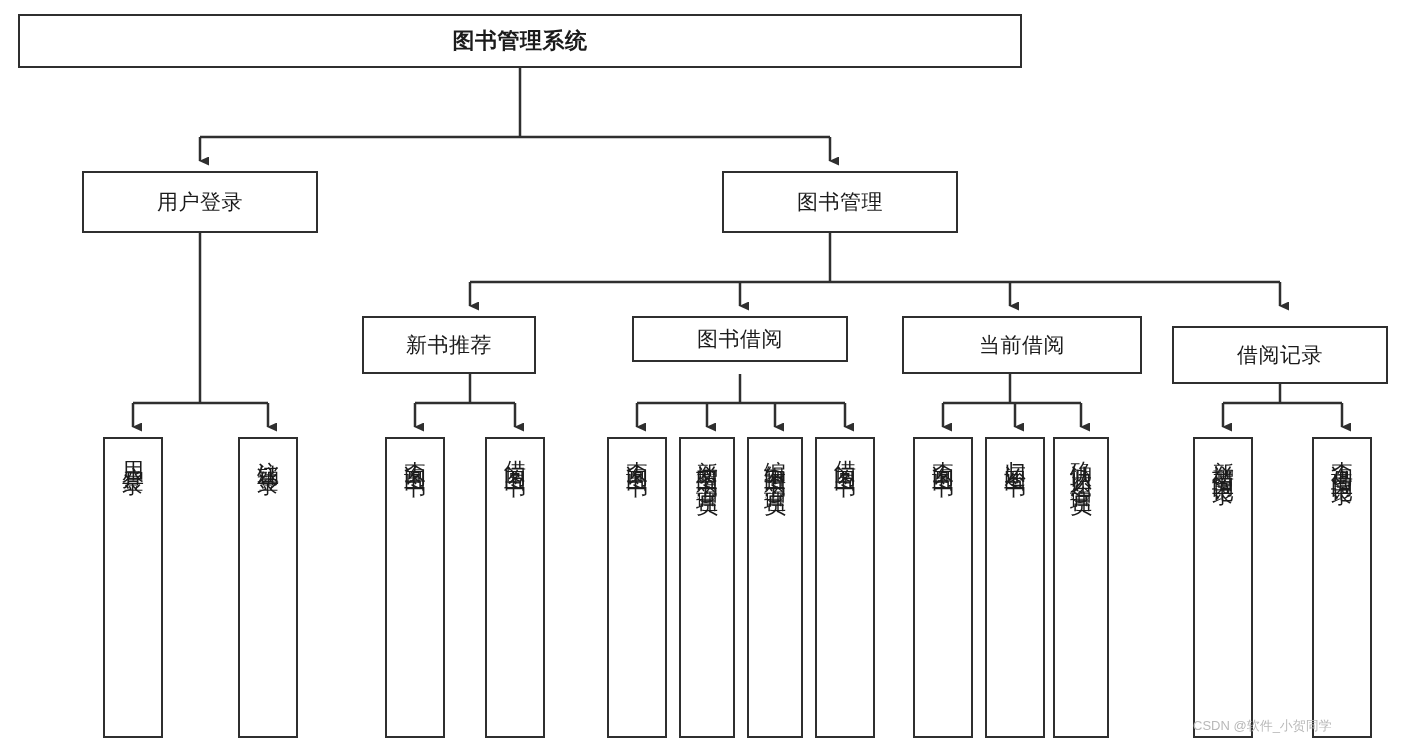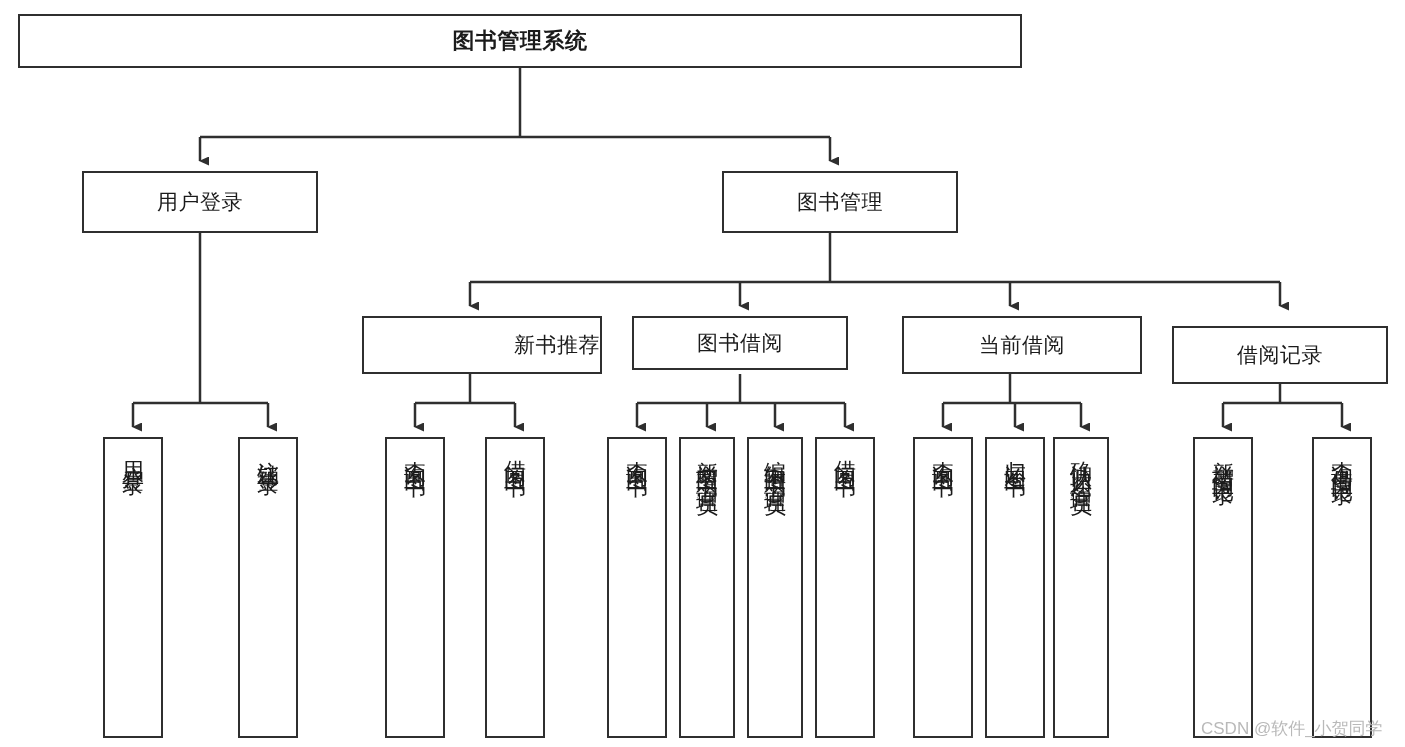--- a/index.html
+++ b/index.html
@@ -55,24 +55,23 @@
     letter-spacing: 5px;
     line-height: 1;
     margin: 0 auto;
   }
   .node.root .node-label {
     font-size: 22px;
   }
   .watermark {
     position: absolute;
     color: #b9b9b9;
-    font-size: 17px;
+    font-size: 13px;
     white-space: nowrap;
     user-select: none;
-    margin-left: 8px;
   }
 </style>
 </head>
 <body>
 
 <div id="canvas">
   <svg class="edges" id="edge-layer" viewBox="0 0 1405 747">
     <defs>
       <marker id="arrowhead" markerWidth="9" markerHeight="10" refX="4.5" refY="9" orient="auto" markerUnits="userSpaceOnUse">
         <polygon points="0,0 9,0 4.5,10" fill="#2f2f2f"></polygon>
@@ -118,24 +117,24 @@
   <div id="node-layer">
       <div class="node horizontal root" style="left: 18px; top: 14px; width: 1004px; height: 54px; font-weight: bold;">
         <span class="node-label">图书管理系统</span>
       </div>
       <div class="node horizontal" style="left: 82px; top: 171px; width: 236px; height: 62px;">
         <span class="node-label">用户登录</span>
       </div>
       <div class="node horizontal" style="left: 712px; top: 171px; width: 236px; height: 62px; margin-left: 10px;">
         <span class="node-label">图书管理</span>
       </div>
-      <div class="node horizontal" style="left: 362px; top: 316px; width: 240px; height: 58px; justify-content: flex-end;">
+      <div class="node horizontal" style="left: 362px; top: 316px; width: 174px; height: 58px;">
         <span class="node-label">新书推荐</span>
       </div>
-      <div class="node horizontal" style="left: 632px; top: 316px; width: 216px; height: 54px;">
+      <div class="node horizontal" style="left: 632px; top: 316px; width: 216px; height: 46px;">
         <span class="node-label">图书借阅</span>
       </div>
       <div class="node horizontal" style="left: 902px; top: 316px; width: 240px; height: 58px;">
         <span class="node-label">当前借阅</span>
       </div>
       <div class="node horizontal" style="left: 1172px; top: 316px; width: 216px; height: 58px; margin-top: 10px;">
         <span class="node-label">借阅记录</span>
       </div>
       <div class="node vertical" style="left: 103px; top: 437px; width: 60px; height: 301px;">
         <span class="node-label">用户登录</span>

